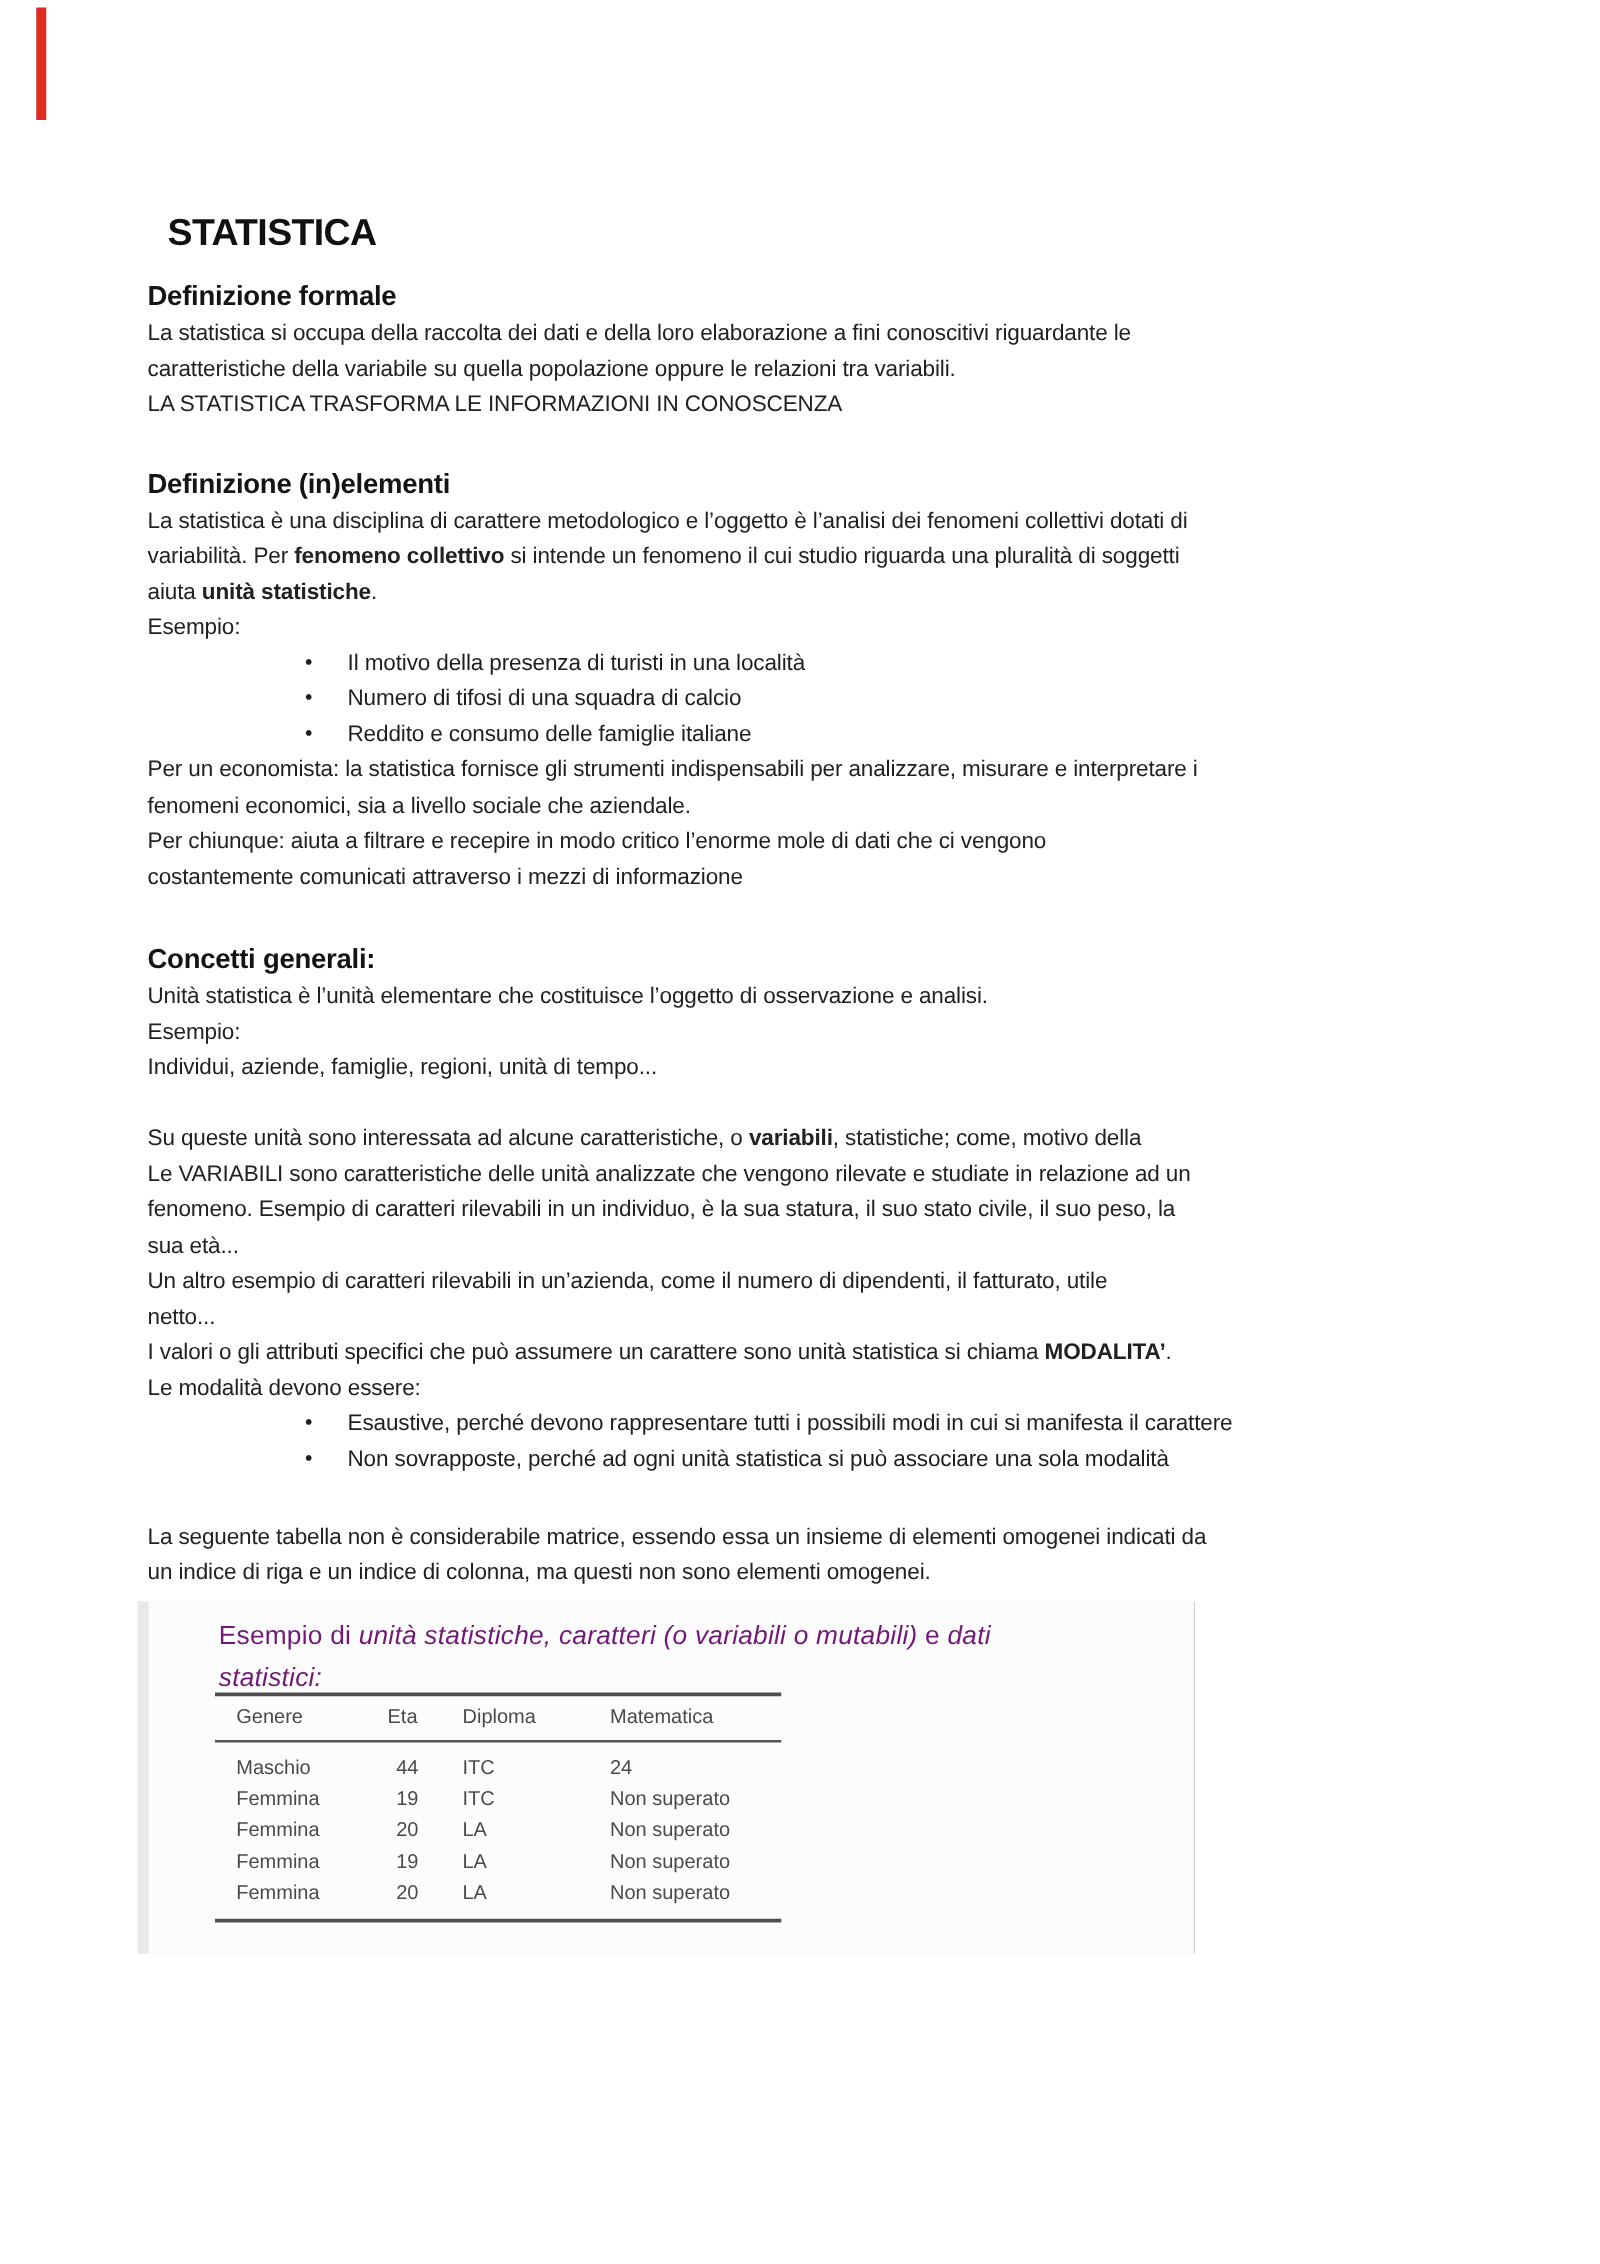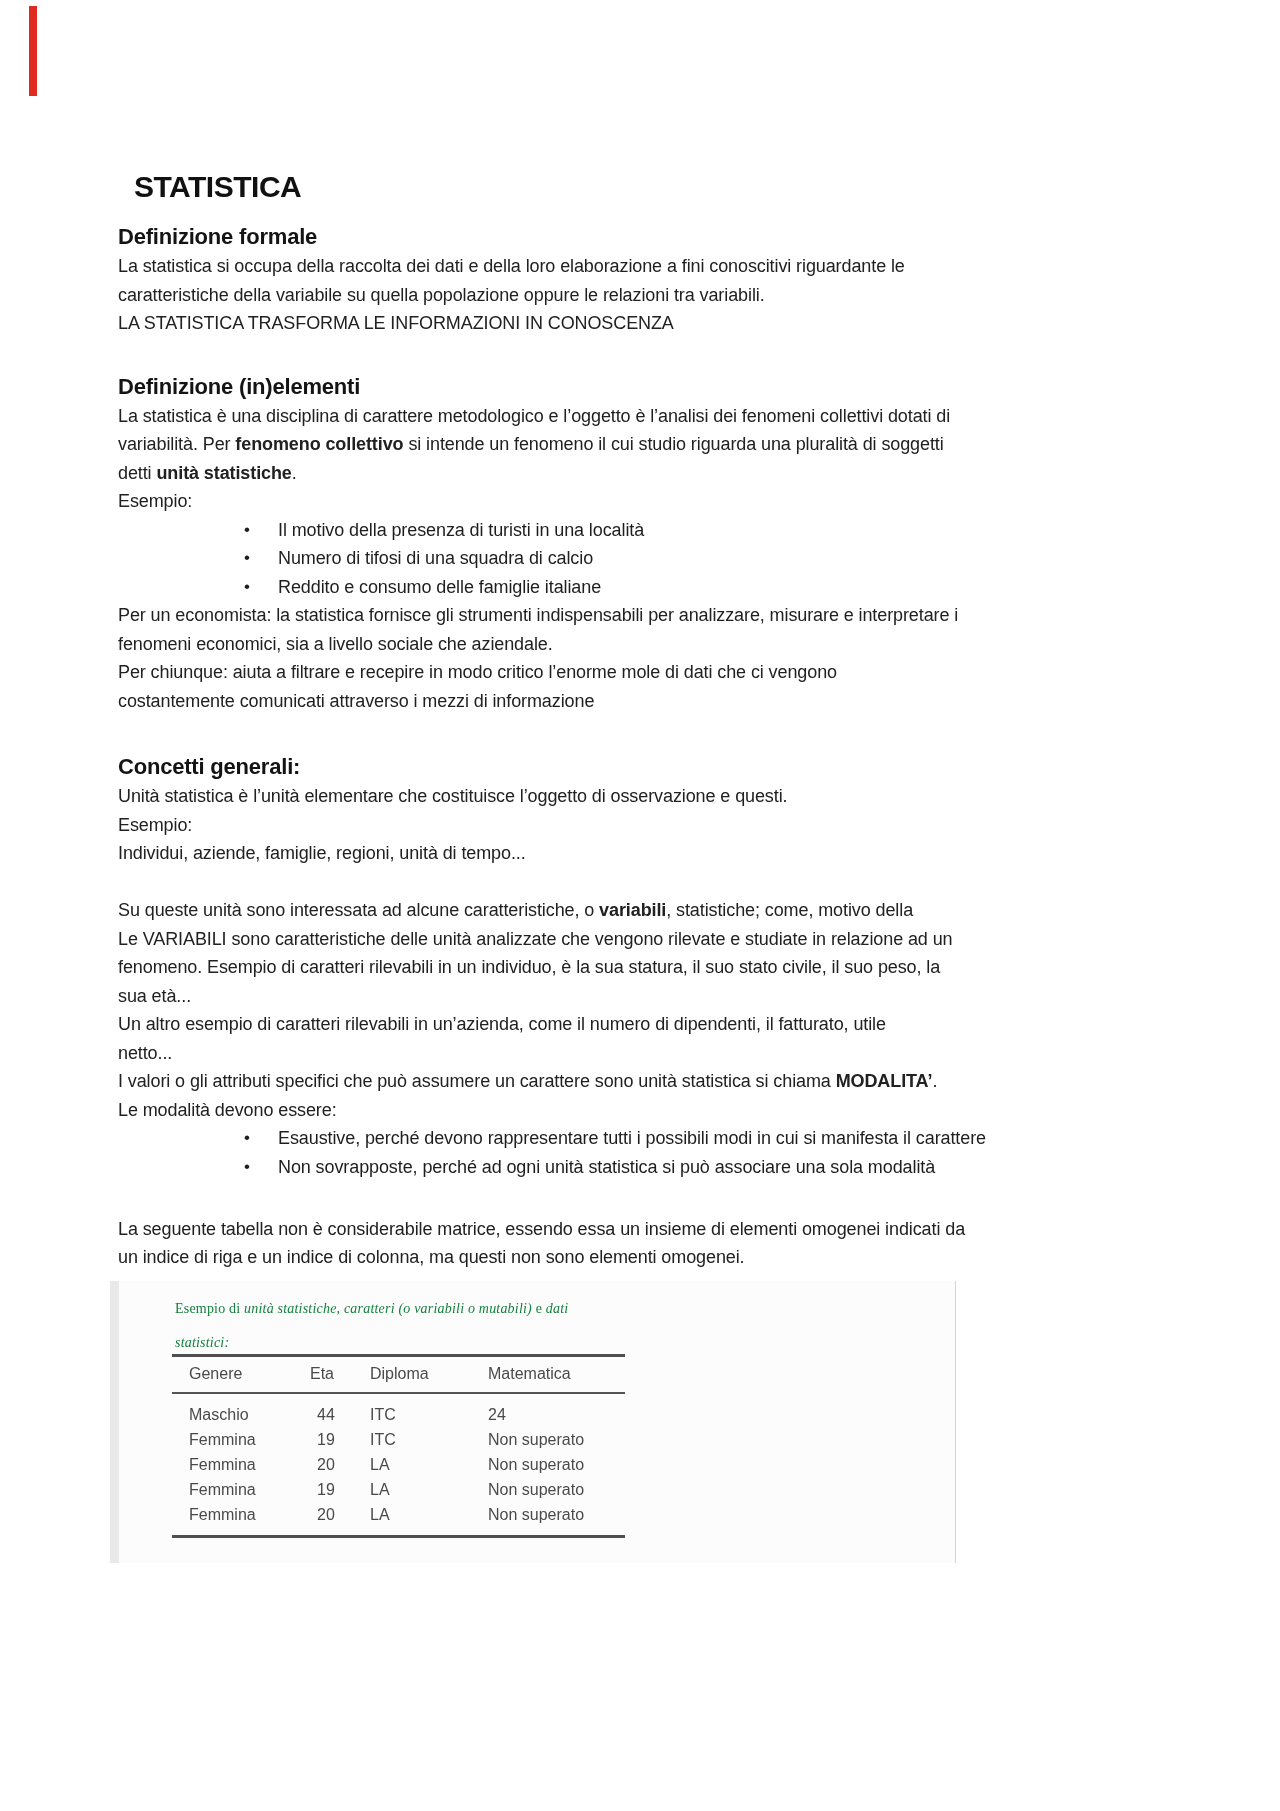--- a/index.html
+++ b/index.html
@@ -50,21 +50,21 @@
     width:845px; height:282px;
     background:#fcfcfc;
     border-right:1px solid #d4d4d4;
   }
   .figure .edge {
     position:absolute; left:0; top:0; width:9px; height:100%;
     background:#e9e9e9;
   }
   .cap {
     position:absolute; left:65px; white-space:pre;
-    font-size:14px; line-height:28px; color:#15803d; letter-spacing:0.2px;font-family:Liberation Serif, serif;
+    font-size:21px; line-height:28px; color:#701a75; letter-spacing:0.2px;
   }
   .cap1 { top:14px; }
   .cap2 { top:48px; }
   .frule { position:absolute; left:62px; width:453px; background:#4f4f4f; }
   .rule-top { top:73px; height:3px; }
   .rule-mid { top:111px; height:2px; background:#555; }
   .rule-bot { top:254px; height:3px; }
   .trow { position:absolute; left:0; width:100%; height:24px; }
   .thead { top:81px; }
   .r0 { top:122px; } .r1 { top:147px; } .r2 { top:172px; }
@@ -90,38 +90,38 @@
     <div>
       <div class="ln">La statistica si occupa della raccolta dei dati e della loro elaborazione a fini conoscitivi riguardante le</div>
       <div class="ln">caratteristiche della variabile su quella popolazione oppure le relazioni tra variabili.</div>
       <div class="ln">LA STATISTICA TRASFORMA LE INFORMAZIONI IN CONOSCENZA</div>
     </div>
 
     <h2 class="h-s2">Definizione (in)elementi</h2>
     <div>
       <div class="ln">La statistica è una disciplina di carattere metodologico e l’oggetto è l’analisi dei fenomeni collettivi dotati di</div>
       <div class="ln"><span>variabilità. Per </span><span class="b">fenomeno collettivo</span><span> si intende un fenomeno il cui studio riguarda una pluralità di soggetti</span></div>
-      <div class="ln"><span>detti </span><span class="b">unità statistiche</span><span>.</span></div>
+      <div class="ln"><span>aiuta </span><span class="b">unità statistiche</span><span>.</span></div>
       <div class="ln">Esempio:</div>
     </div>
     <div>
       <div class="bln"><span class="dot">•</span><span>Il motivo della presenza di turisti in una località</span></div>
       <div class="bln"><span class="dot">•</span><span>Numero di tifosi di una squadra di calcio</span></div>
       <div class="bln"><span class="dot">•</span><span>Reddito e consumo delle famiglie italiane</span></div>
     </div>
     <div>
       <div class="ln">Per un economista: la statistica fornisce gli strumenti indispensabili per analizzare, misurare e interpretare i</div>
       <div class="ln">fenomeni economici, sia a livello sociale che aziendale.</div>
       <div class="ln">Per chiunque: aiuta a filtrare e recepire in modo critico l’enorme mole di dati che ci vengono</div>
       <div class="ln">costantemente comunicati attraverso i mezzi di informazione</div>
     </div>
 
     <h2 class="h-s3">Concetti generali:</h2>
     <div>
-      <div class="ln">Unità statistica è l’unità elementare che costituisce l’oggetto di osservazione e questi.</div>
+      <div class="ln">Unità statistica è l’unità elementare che costituisce l’oggetto di osservazione e analisi.</div>
       <div class="ln">Esempio:</div>
       <div class="ln">Individui, aziende, famiglie, regioni, unità di tempo...</div>
       <div class="ln"></div>
       <div class="ln"><span>Su queste unità sono interessata ad alcune caratteristiche, o </span><span class="b">variabili</span><span>, statistiche; come, motivo della</span></div>
       <div class="ln">Le VARIABILI sono caratteristiche delle unità analizzate che vengono rilevate e studiate in relazione ad un</div>
       <div class="ln">fenomeno. Esempio di caratteri rilevabili in un individuo, è la sua statura, il suo stato civile, il suo peso, la</div>
       <div class="ln">sua età...</div>
       <div class="ln">Un altro esempio di caratteri rilevabili in un’azienda, come il numero di dipendenti, il fatturato, utile</div>
       <div class="ln">netto...</div>
       <div class="ln"><span>I valori o gli attributi specifici che può assumere un carattere sono unità statistica si chiama </span><span class="b">MODALITA’</span><span>.</span></div>

